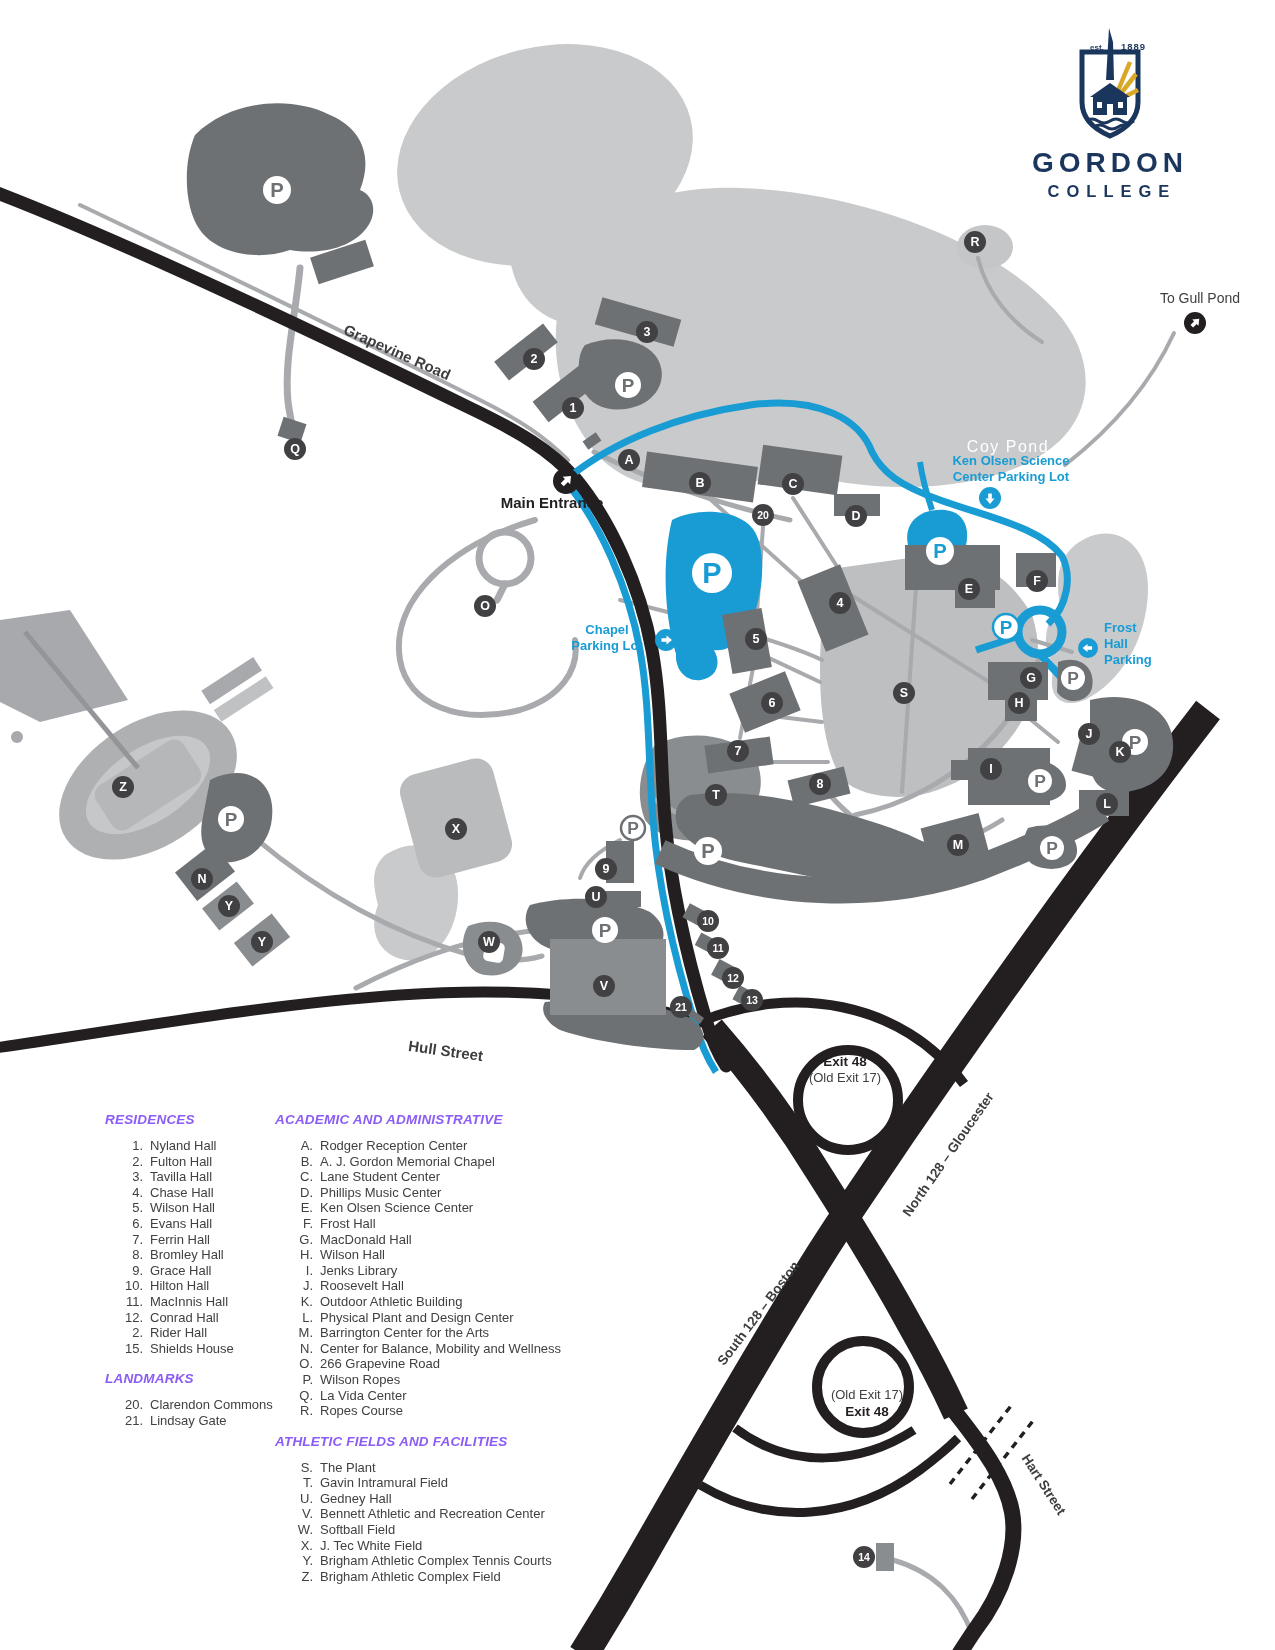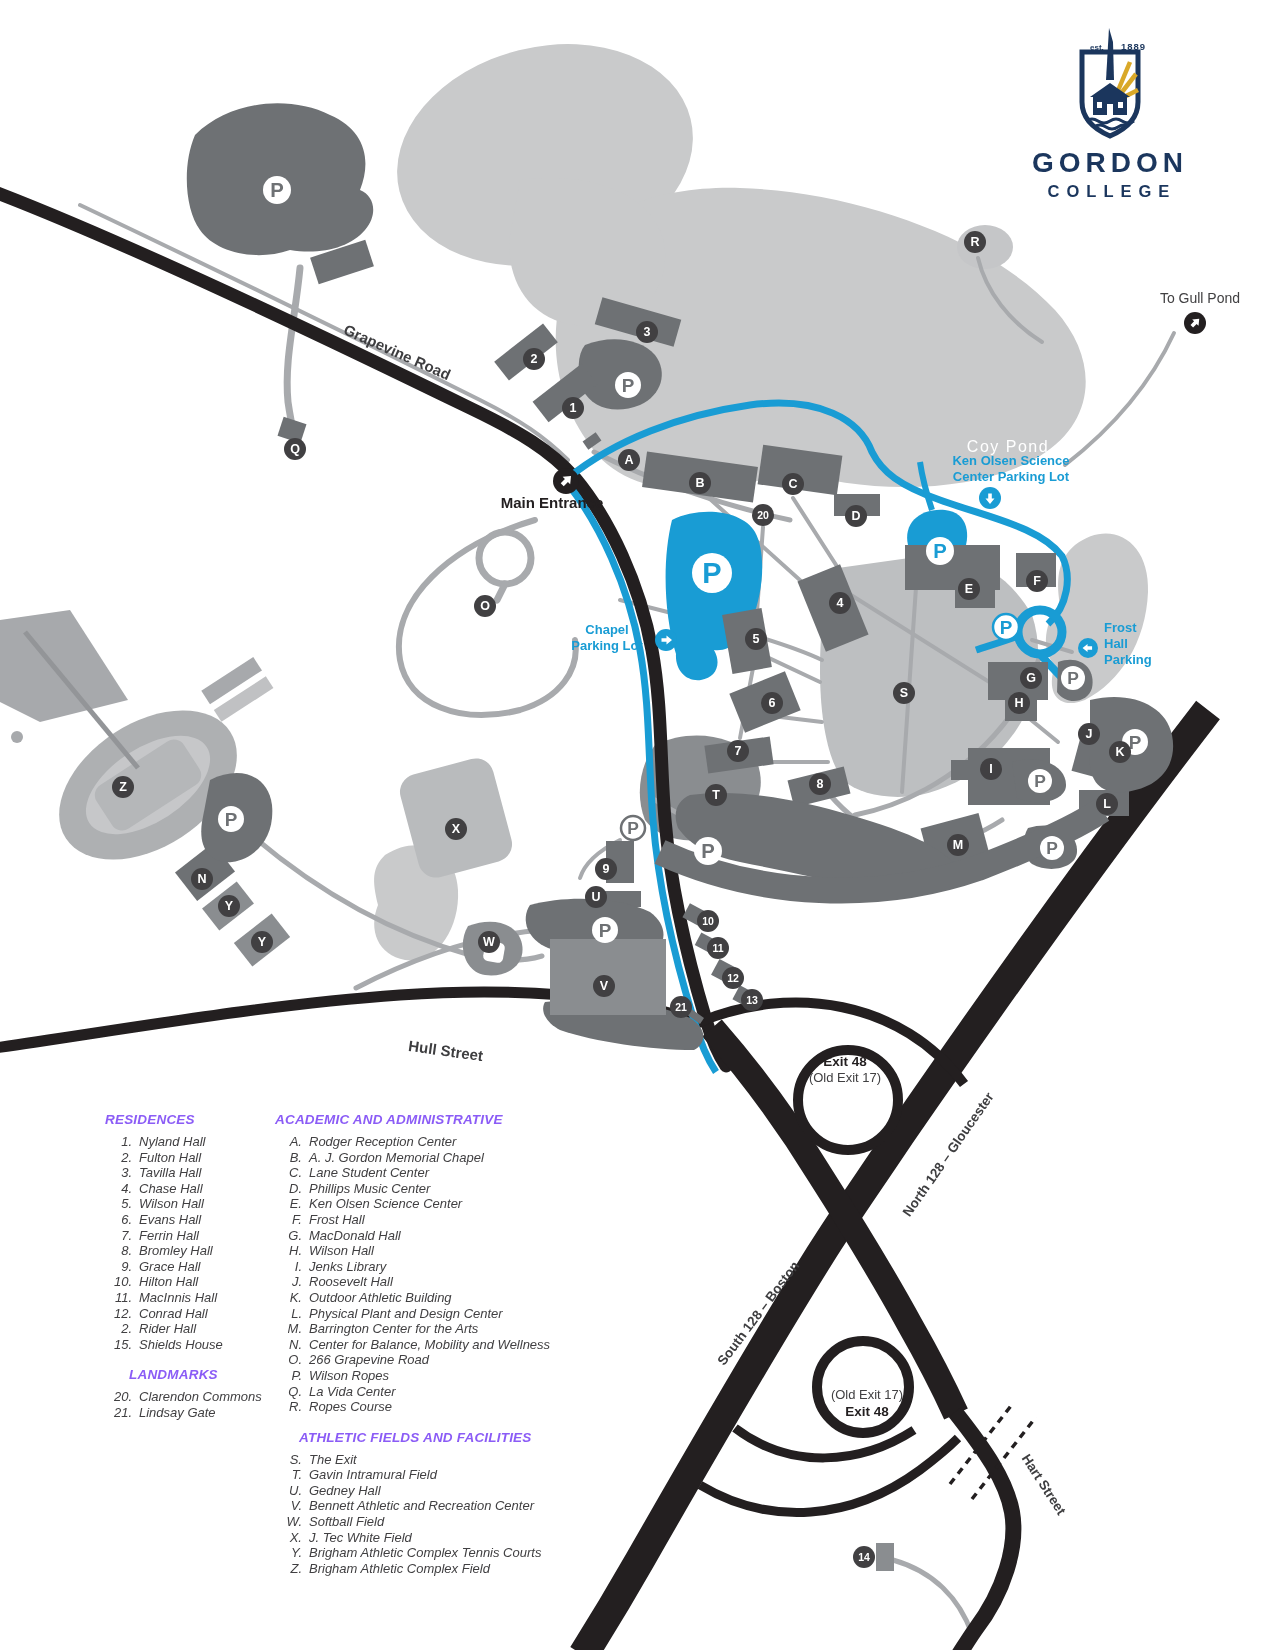--- a/index.html
+++ b/index.html
@@ -13,24 +13,24 @@
   .entrance-label{font-size:15px;font-weight:bold;fill:#231f20;}
   .plain-label{font-size:14px;fill:#414042;}
   .white-label{font-size:16px;fill:#ffffff;letter-spacing:1.5px;}
   .blue-label{font-size:13px;font-weight:bold;fill:#199cd4;}
   .exit-bold{font-size:13.5px;font-weight:bold;fill:#231f20;}
   .exit-reg{font-size:13px;fill:#414042;}
   .hwy-label{font-size:13.5px;font-weight:bold;fill:#3e3e40;}
   .logo-name{font-weight:bold;fill:#1b365d;}
   .legend{position:absolute;color:#414042;}
   .legend h3{font-size:13.5px;margin:0 0 7px 0;letter-spacing:.2px;color:#8b5cf6;font-weight:bold;font-style:italic;}
-  .legend ul{list-style:none;margin:0;padding:0;font-style:italic;}
+  .legend ul{list-style:none;margin:11px;padding:0;}
   .legend li{font-size:13px;line-height:15.6px;white-space:nowrap;}
   .legend .k{display:inline-block;width:27px;text-align:right;margin-right:7px;}
-  .legend .sec2{margin-top:15px;margin-left:24px;}
+  .legend .sec2{margin-top:15px;}
 </style>
 </head>
 <body>
 
 <div id="map-wrap">
 <svg width="1275" height="1650" viewBox="0 0 1275 1650" xmlns="http://www.w3.org/2000/svg">
 
   <g>
     <ellipse cx="545" cy="155" rx="150" ry="108" transform="rotate(-14 545 155)" fill="#c9cacb"></ellipse>
     <path fill="#c9cacb" d="M 560,300 C 555,225 640,185 740,188 C 860,192 990,240 1055,310 C 1100,360 1096,422 1040,456 C 980,493 870,496 790,470 C 700,506 620,492 590,445 C 562,408 548,355 560,300 Z"></path>
@@ -504,21 +504,21 @@
       <li><span class="k">L.</span><span class="v">Physical Plant and Design Center</span></li>
       <li><span class="k">M.</span><span class="v">Barrington Center for the Arts</span></li>
       <li><span class="k">N.</span><span class="v">Center for Balance, Mobility and Wellness</span></li>
       <li><span class="k">O.</span><span class="v">266 Grapevine Road</span></li>
       <li><span class="k">P.</span><span class="v">Wilson Ropes</span></li>
       <li><span class="k">Q.</span><span class="v">La Vida Center</span></li>
       <li><span class="k">R.</span><span class="v">Ropes Course</span></li>
     </ul>
   <h3 class="sec2">ATHLETIC FIELDS AND FACILITIES</h3>
   <ul>
-      <li><span class="k">S.</span><span class="v">The Exit</span></li>
+      <li><span class="k">S.</span><span class="v">The Plant</span></li>
       <li><span class="k">T.</span><span class="v">Gavin Intramural Field</span></li>
       <li><span class="k">U.</span><span class="v">Gedney Hall</span></li>
       <li><span class="k">V.</span><span class="v">Bennett Athletic and Recreation Center</span></li>
       <li><span class="k">W.</span><span class="v">Softball Field</span></li>
       <li><span class="k">X.</span><span class="v">J. Tec White Field</span></li>
       <li><span class="k">Y.</span><span class="v">Brigham Athletic Complex Tennis Courts</span></li>
       <li><span class="k">Z.</span><span class="v">Brigham Athletic Complex Field</span></li>
     </ul>
 </div>
 

